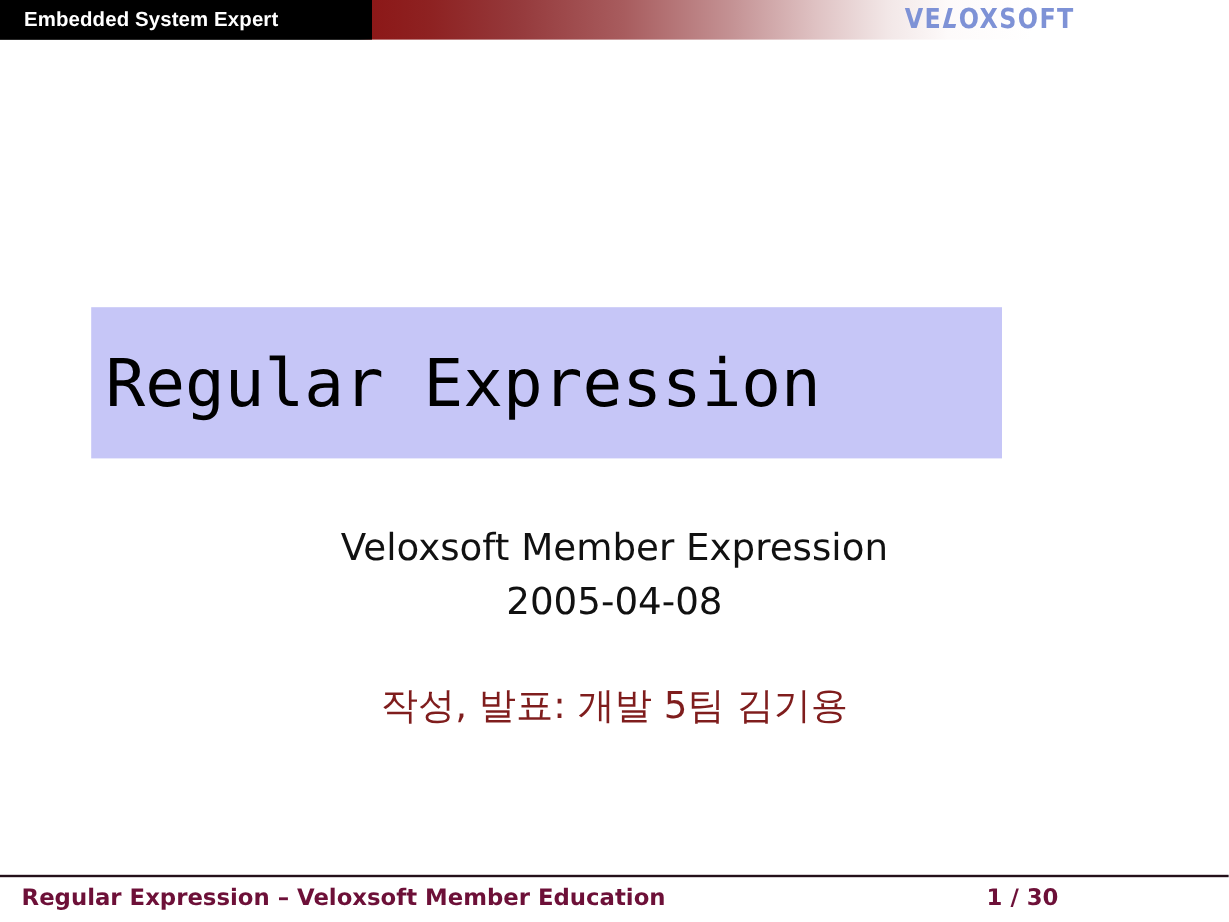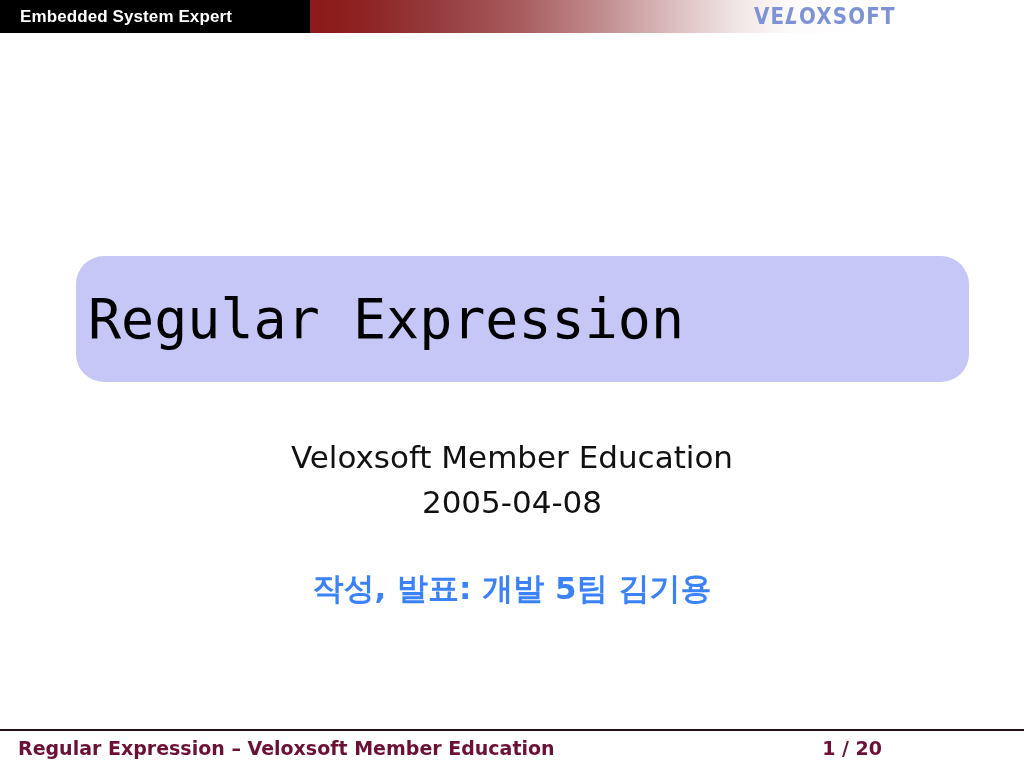--- a/index.html
+++ b/index.html
@@ -91,26 +91,25 @@
     left: 0;
     top: 33px;
     width: 1024px;
     height: 696px;
   }
 
   .title-box {
     position: absolute;
     left: 76px;
     top: 223px;
-    width: 893px;
+    width: 759px;
     height: 126px;
     background: #c6c6f7;
     display: flex;
     align-items: center;
-    border-radius: 28px;
   }
   .title-text {
     margin-left: 12px;
     font-family: "DejaVu Sans Mono", "Liberation Mono", monospace;
     font-size: 55px;
     font-weight: normal;
     color: #000000;
     letter-spacing: 0px;
     white-space: nowrap;
     line-height: 1;
@@ -134,24 +133,23 @@
   .author-block {
     position: absolute;
     left: 0;
     top: 533px;
     width: 1024px;
     text-align: center;
   }
   .author-line {
     font-family: "DejaVu Sans", "Liberation Sans", sans-serif;
     font-size: 31px;
-    color: #3b82f6;
+    color: #7f1d1d;
     line-height: 45px;
     white-space: nowrap;
-    font-weight: bold;
   }
 
   
   .footer {
     position: absolute;
     left: 0;
     top: 729px;
     width: 916px;
     height: 39px;
   }
@@ -196,27 +194,27 @@
   </div>
 </div>
 
 <div class="slide-body">
 
   <div class="title-box">
     <div class="title-text">Regular Expression</div>
   </div>
 
   <div class="subtitle-block">
-    <div class="subtitle-line">Veloxsoft Member Education</div>
+    <div class="subtitle-line">Veloxsoft Member Expression</div>
     <div class="subtitle-line">2005-04-08</div>
   </div>
 
   <div class="author-block">
     <div class="author-line">작성, 발표: 개발 5팀 김기용</div>
   </div>
 
 </div>
 
 <div class="footer">
   <div class="footer-rule"></div>
   <div class="footer-left">Regular Expression – Veloxsoft Member Education</div>
-  <div class="footer-right">1 / 20</div>
+  <div class="footer-right">1 / 30</div>
 </div>
 
 </body></html>

